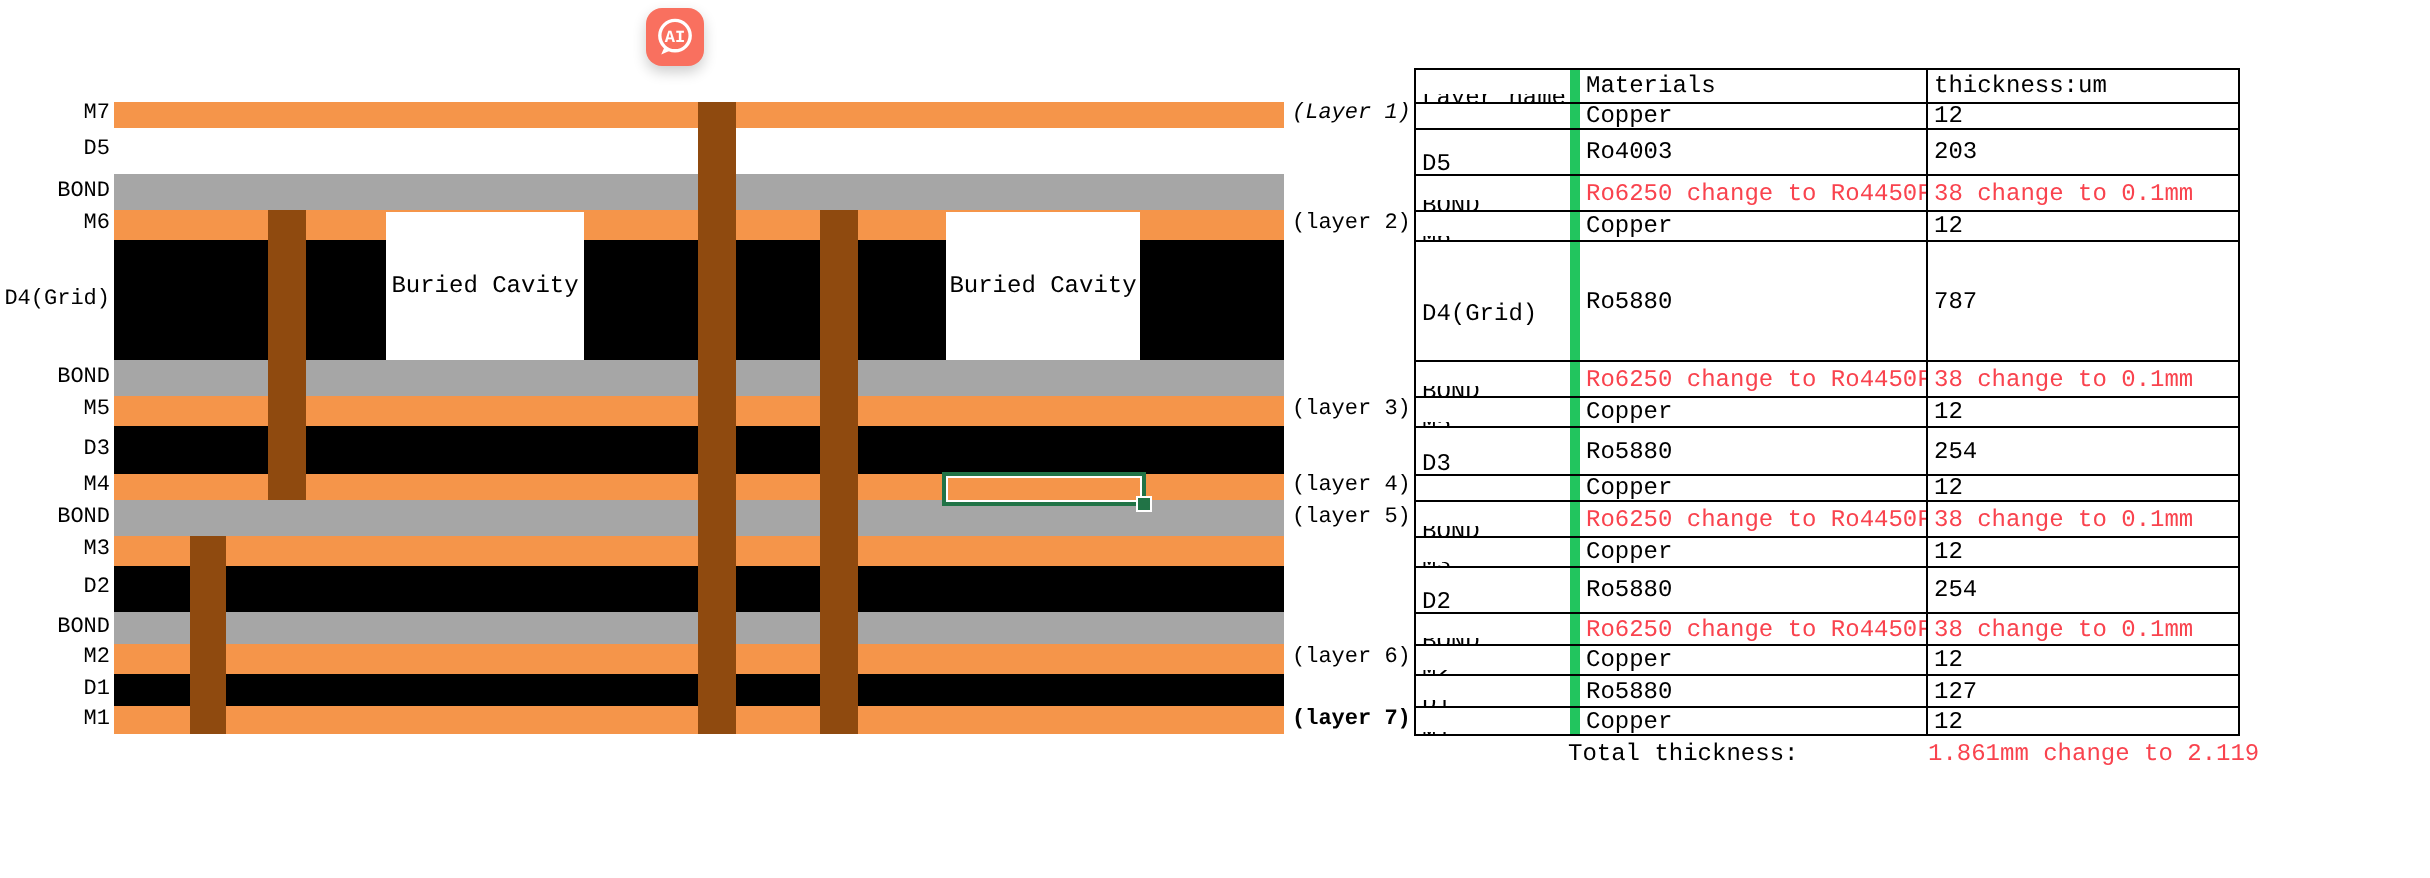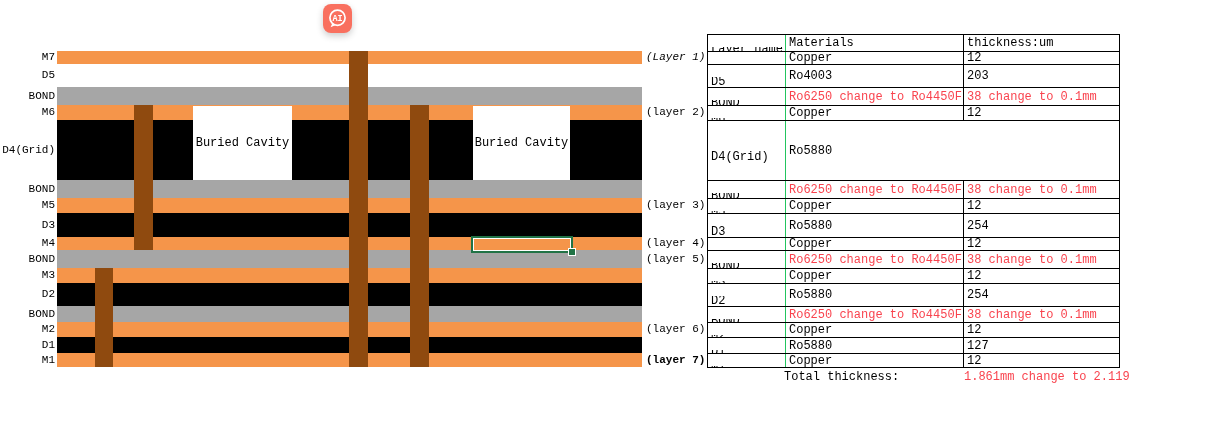--- a/index.html
+++ b/index.html
@@ -28,21 +28,21 @@
   
   .ai-btn{position:absolute;left:323px;top:4px;width:29px;height:29px;border-radius:8px;
        background:#F9705F;box-shadow:0 3px 7px rgba(0,0,0,0.20);z-index:8;}
 
   
   .tbl{position:absolute;left:707px;top:34px;width:413px;border:1px solid #000;border-bottom:none;
        box-sizing:border-box;font-size:12px;z-index:5;background:transparent;}
   .trow{display:flex;border-bottom:1px solid #000;box-sizing:border-box;align-items:stretch;}
   .tcell{display:flex;align-items:center;padding-left:3px;box-sizing:border-box;overflow:hidden;white-space:nowrap;}
   .c1{width:77px;margin-top:12px;}
-  .c2{width:178px;border-left:1px solid #22c55e;}
+  .c2{width:178px;border-left:5px solid #22c55e;}
   .c3{flex:1;border-left:1px solid #000;}
   .red{color:#F9434E;}
   .total-label{position:absolute;left:784px;top:370px;font-size:12px;white-space:nowrap;}
   .total-value{position:absolute;left:964px;top:370px;font-size:12px;white-space:nowrap;}
   .anno-box{position:absolute;left:1119px;top:105px;width:65px;height:76px;border:1px solid #000;
        box-sizing:border-box;display:flex;align-items:center;justify-content:center;
        font-size:12px;background:#fff;z-index:2;}
 </style>
 </head>
 <body>
@@ -136,20 +136,21 @@
       <span class="tcell c3 red">38 change to 0.1mm</span>
     </div>
     <div class="trow" style="height:15px;">
       <span class="tcell c1">M6</span>
       <span class="tcell c2">Copper</span>
       <span class="tcell c3">12</span>
     </div>
     <div class="trow" style="height:60px;">
       <span class="tcell c1">D4(Grid)</span>
       <span class="tcell c2">Ro5880</span>
+      <span class="tcell c3">787</span>
     </div>
     <div class="trow" style="height:18px;">
       <span class="tcell c1">BOND</span>
       <span class="tcell c2 red">Ro6250 change to Ro4450F</span>
       <span class="tcell c3 red">38 change to 0.1mm</span>
     </div>
     <div class="trow" style="height:15px;">
       <span class="tcell c1">M5</span>
       <span class="tcell c2">Copper</span>
       <span class="tcell c3">12</span>

